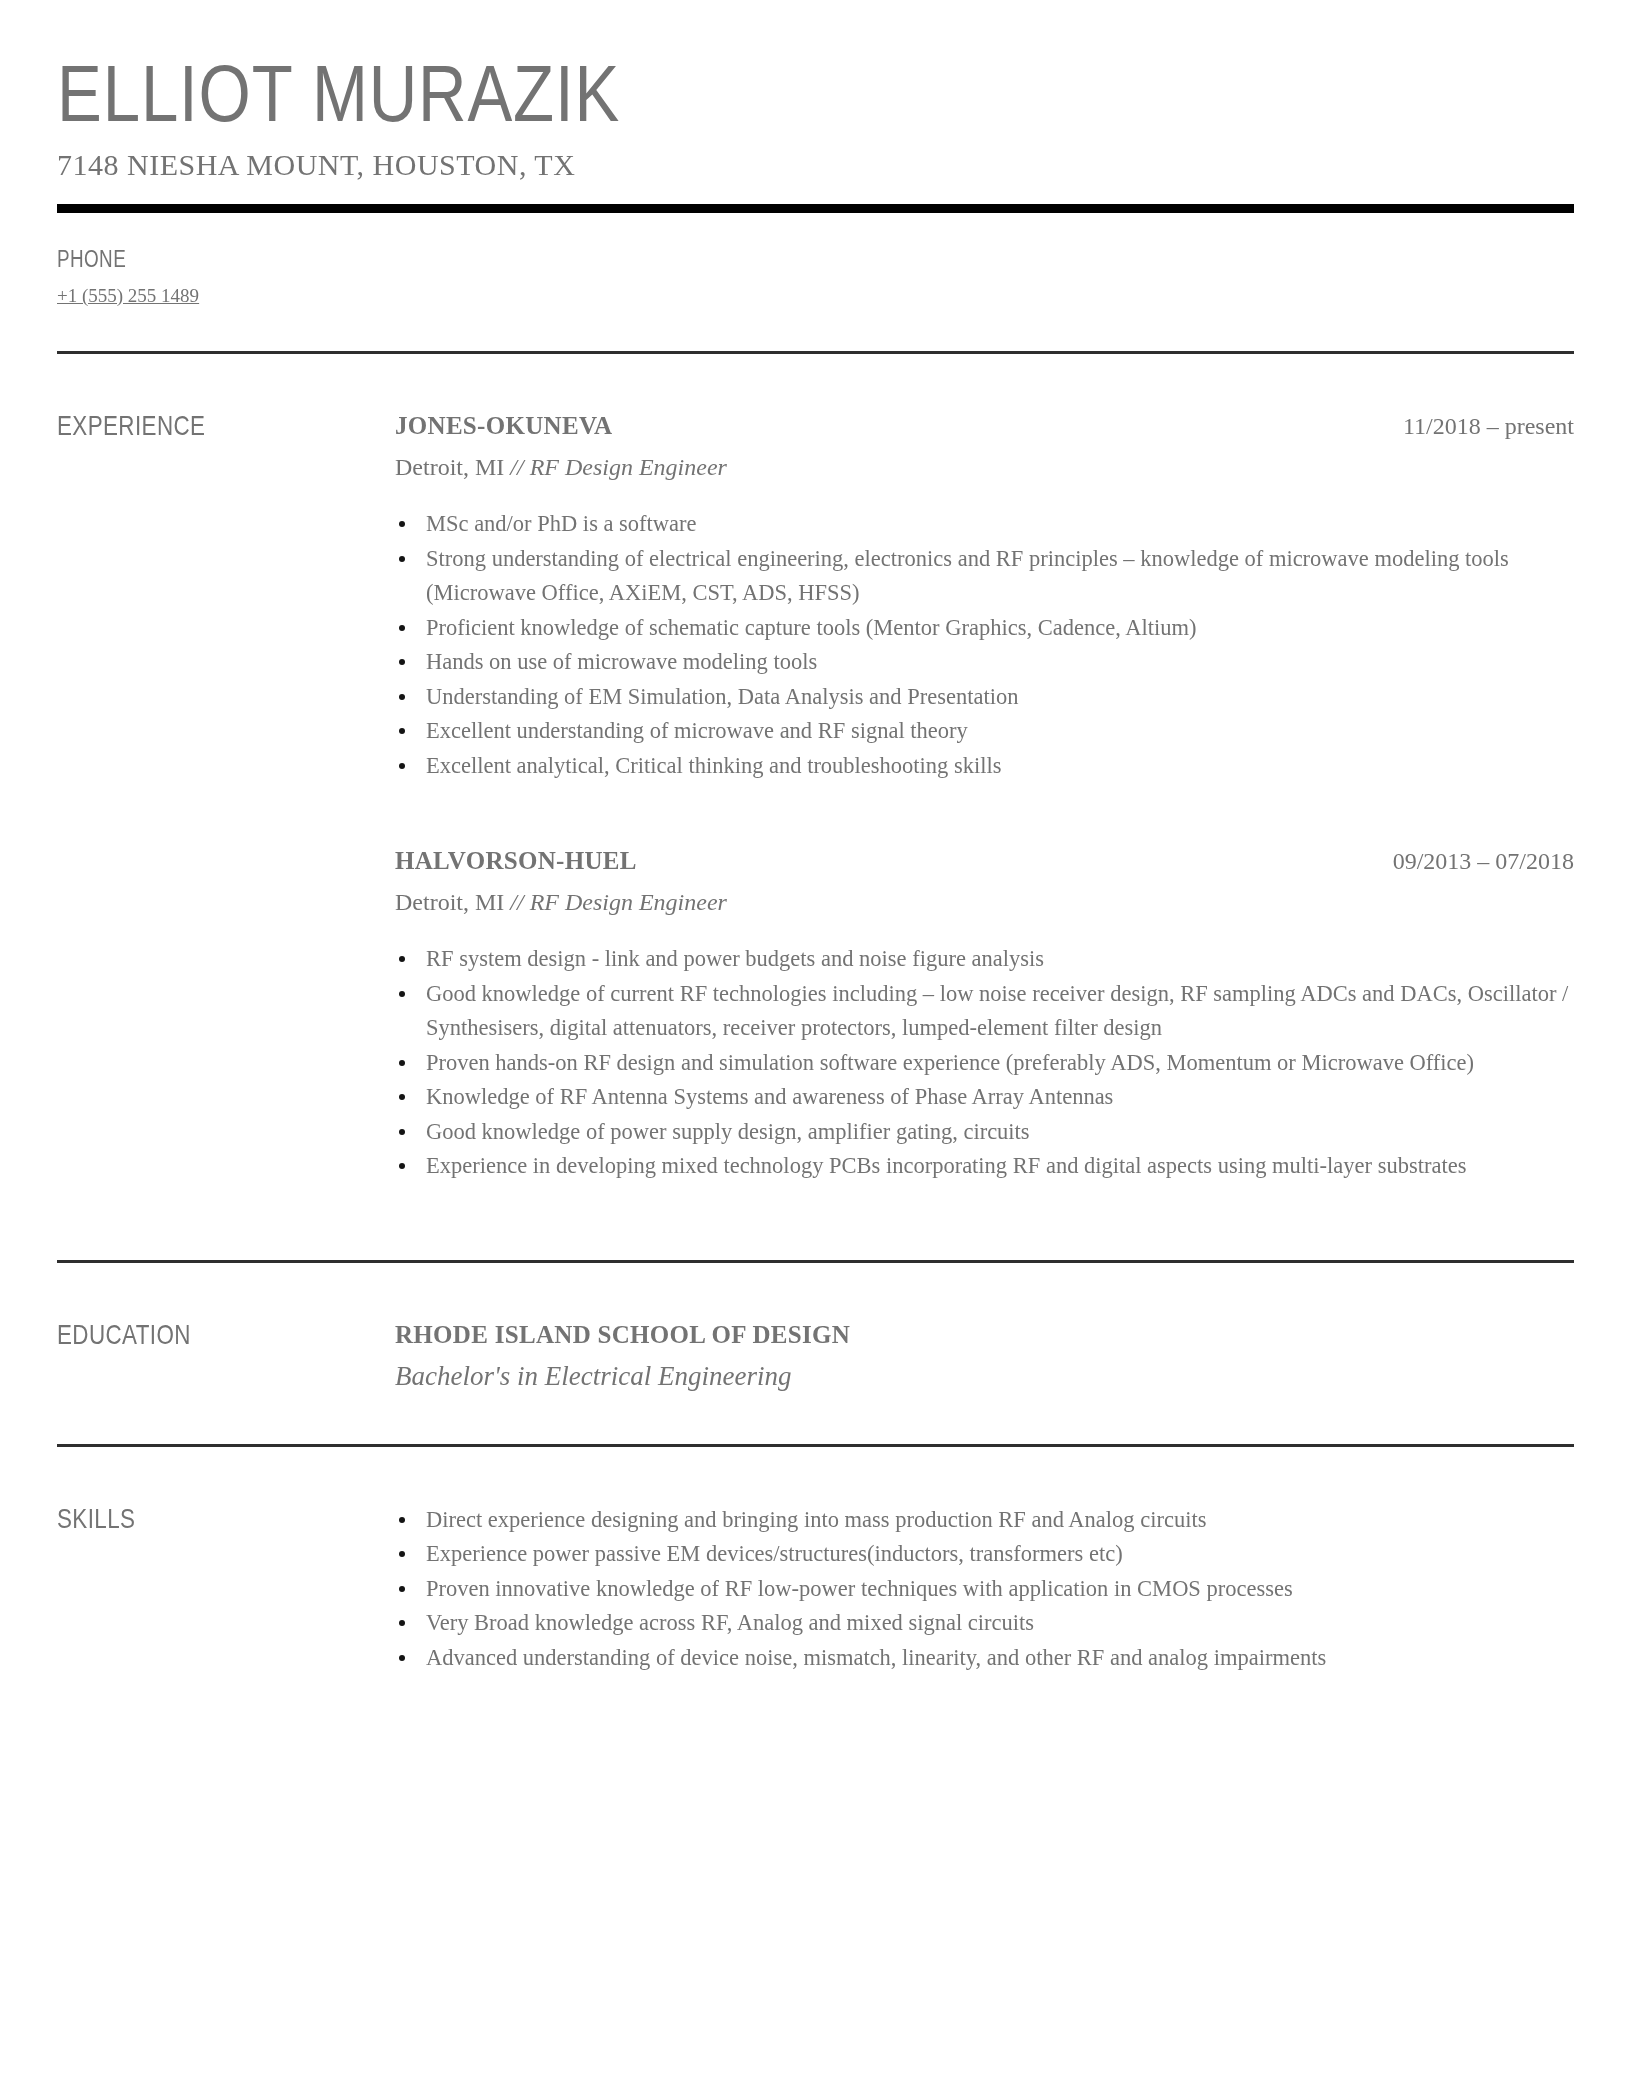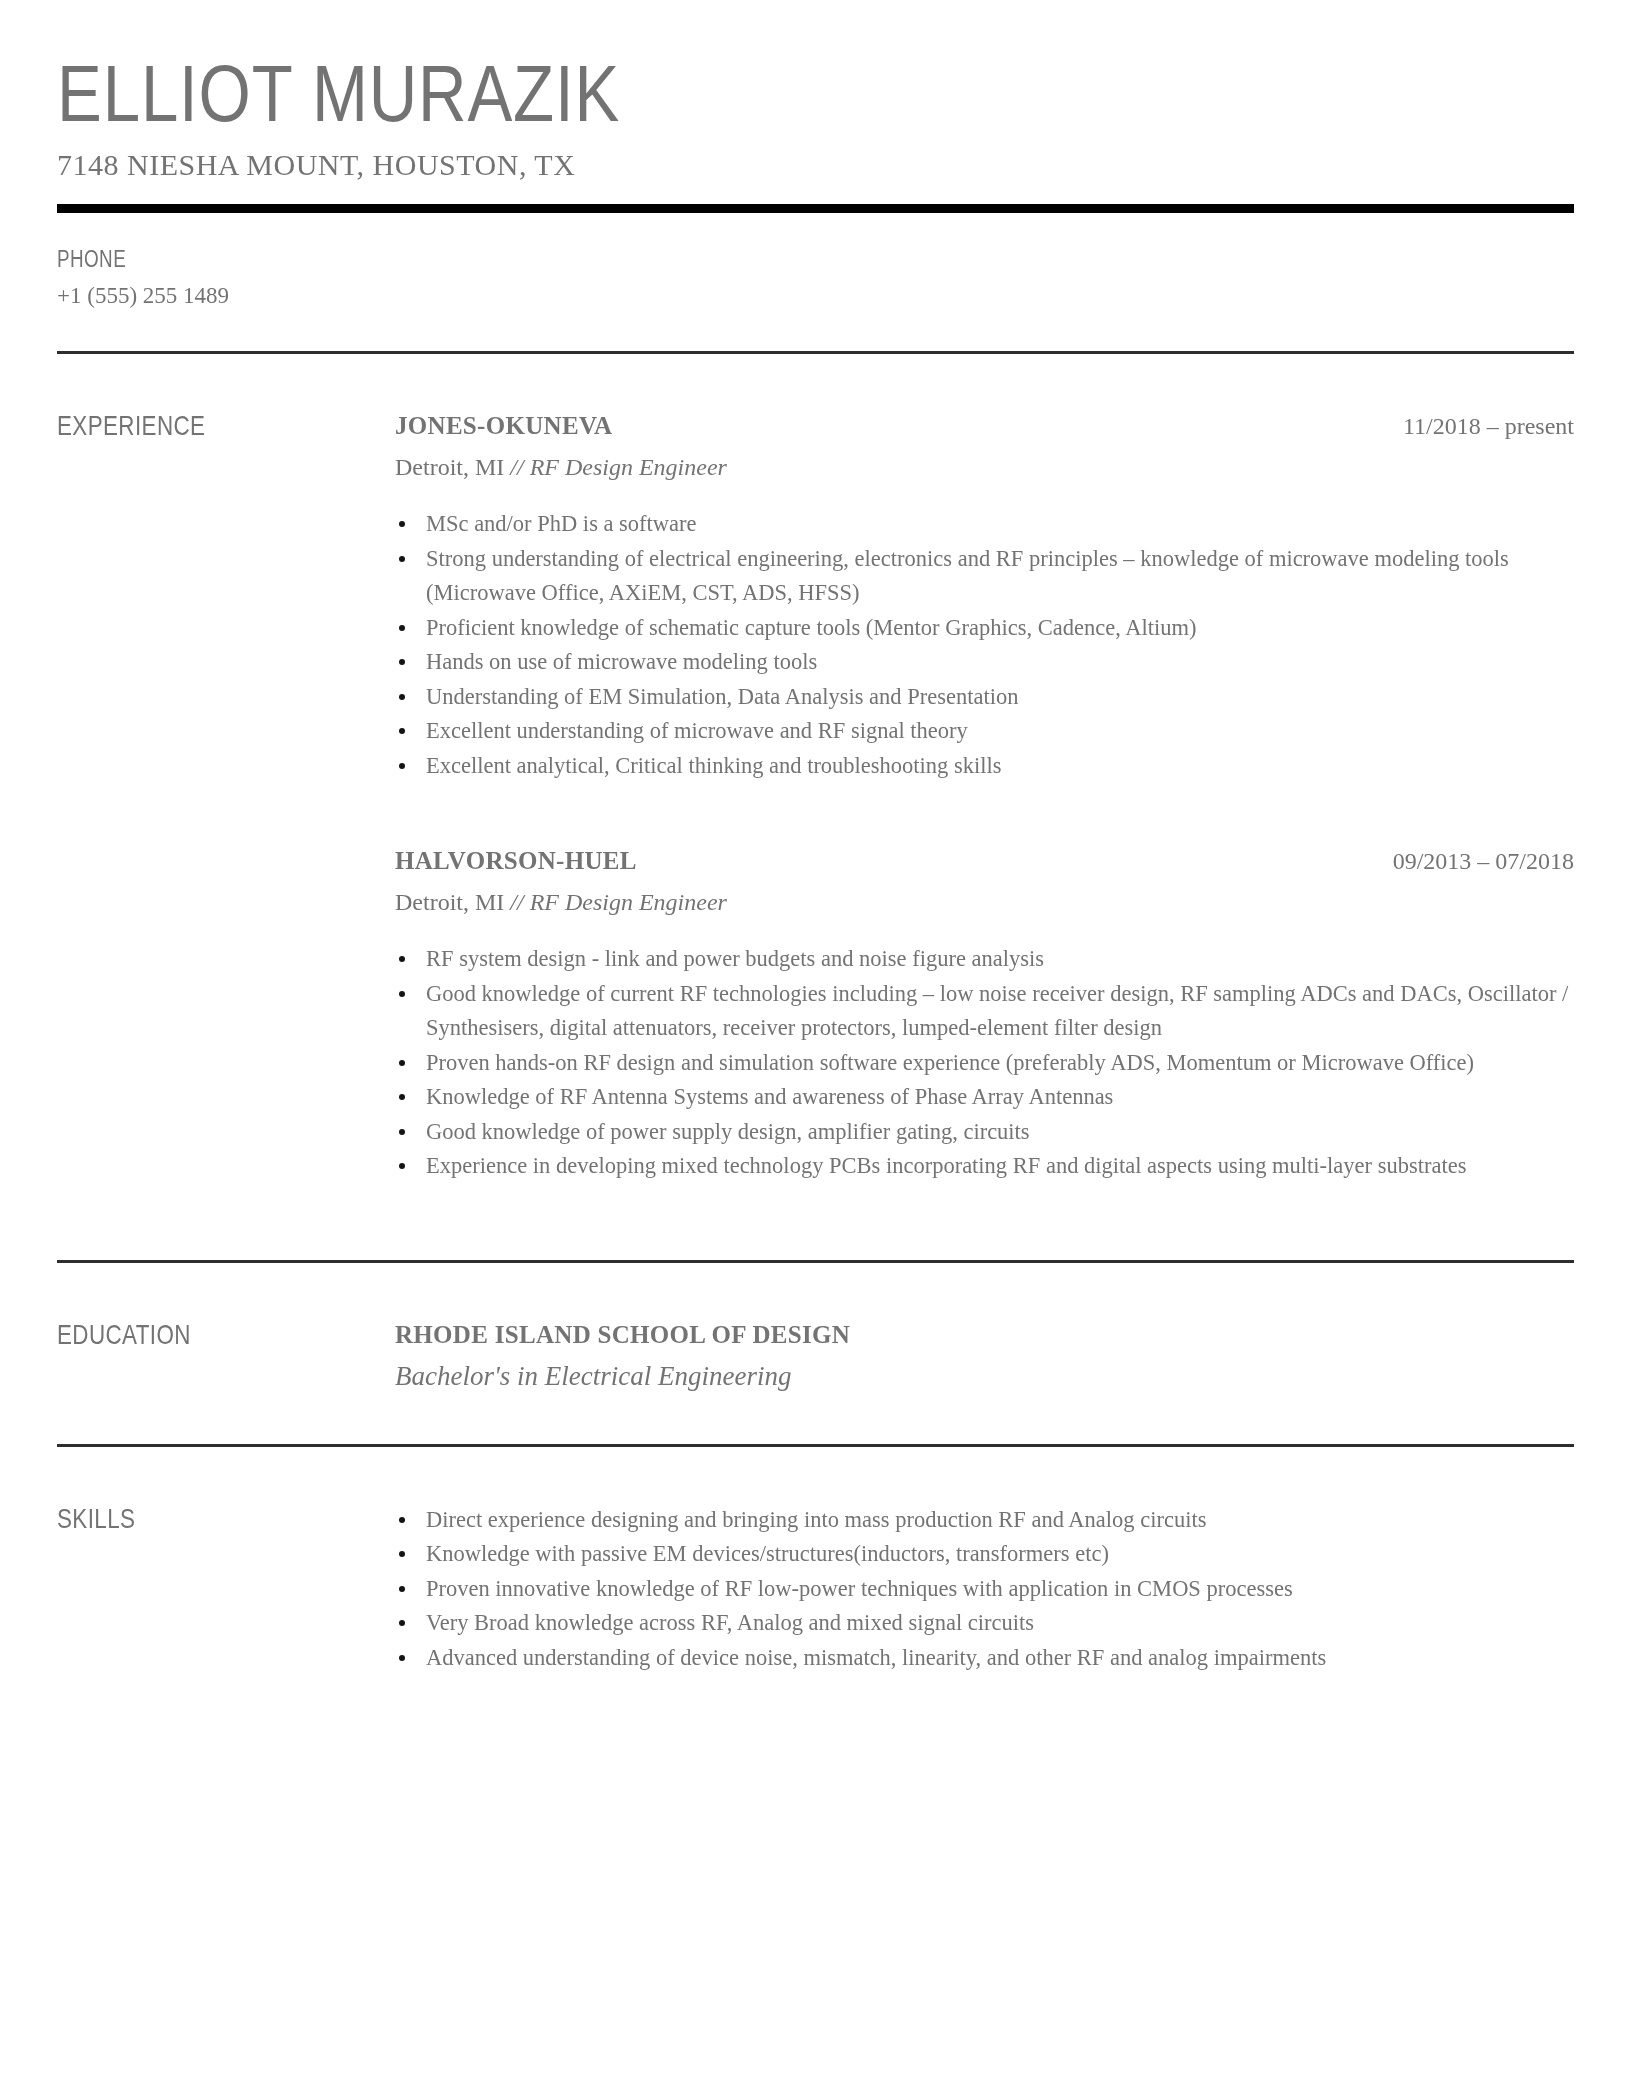--- a/index.html
+++ b/index.html
@@ -49,22 +49,23 @@
   .contact-label {
     font-family: "Liberation Sans", sans-serif;
     font-size: 23px;
     line-height: 28px;
     letter-spacing: 0.5px;
     transform: scaleX(0.82);
     transform-origin: left center;
   }
   .contact-value {
     margin-top: 8px;
-    font-size: 23px;
+    font-size: 19px;
     line-height: 30px;
+    text-decoration: underline;
   }
 
   
   .divider {
     border: none;
     border-top: 3px solid #2e2e2e;
     margin: 0;
   }
   .divider.after-contact  { margin-top: 40px; }
   .divider.before-education { margin-top: 76px; }
@@ -225,21 +226,21 @@
     </div>
   </section>
 
   <hr class="divider before-skills">
 
   <section class="section">
     <div class="section-label">SKILLS</div>
     <div class="section-content">
       <ul class="bullets skills-list">
         <li>Direct experience designing and bringing into mass production RF and Analog circuits</li>
-        <li>Knowledge with passive EM devices/structures(inductors, transformers etc)</li>
+        <li>Experience power passive EM devices/structures(inductors, transformers etc)</li>
         <li>Proven innovative knowledge of RF low-power techniques with application in CMOS processes</li>
         <li>Very Broad knowledge across RF, Analog and mixed signal circuits</li>
         <li>Advanced understanding of device noise, mismatch, linearity, and other RF and analog impairments</li>
       </ul>
     </div>
   </section>
 
 </div>
 
 </body></html>

